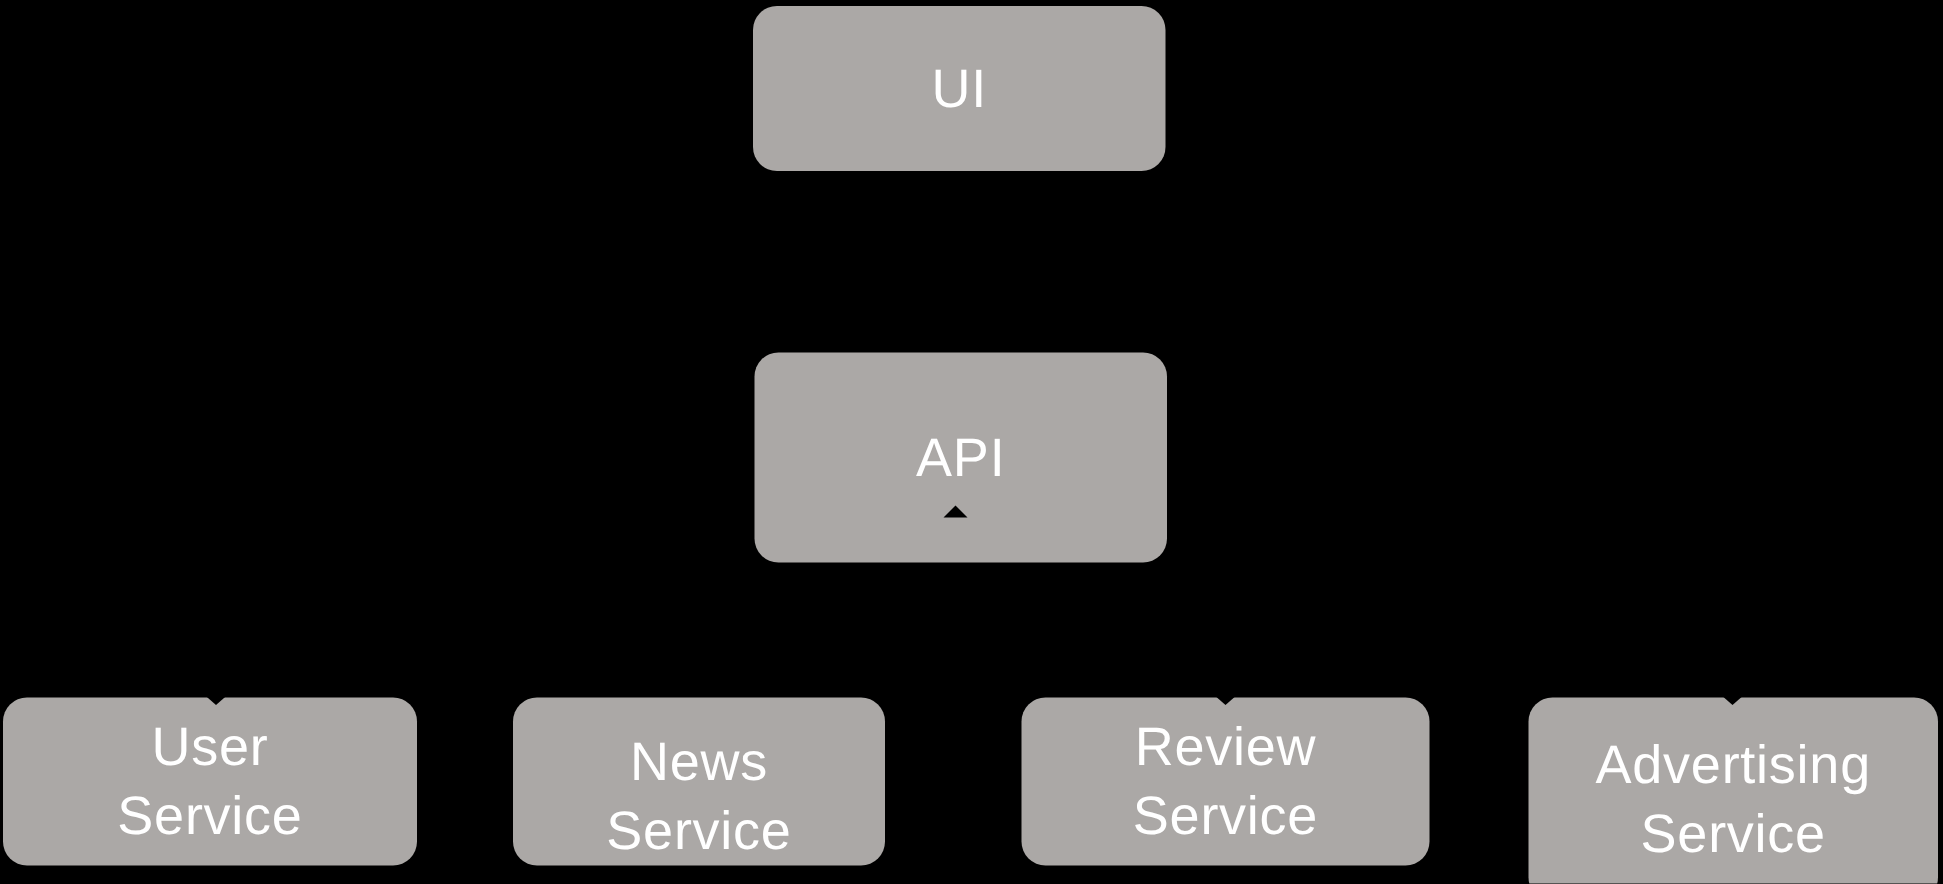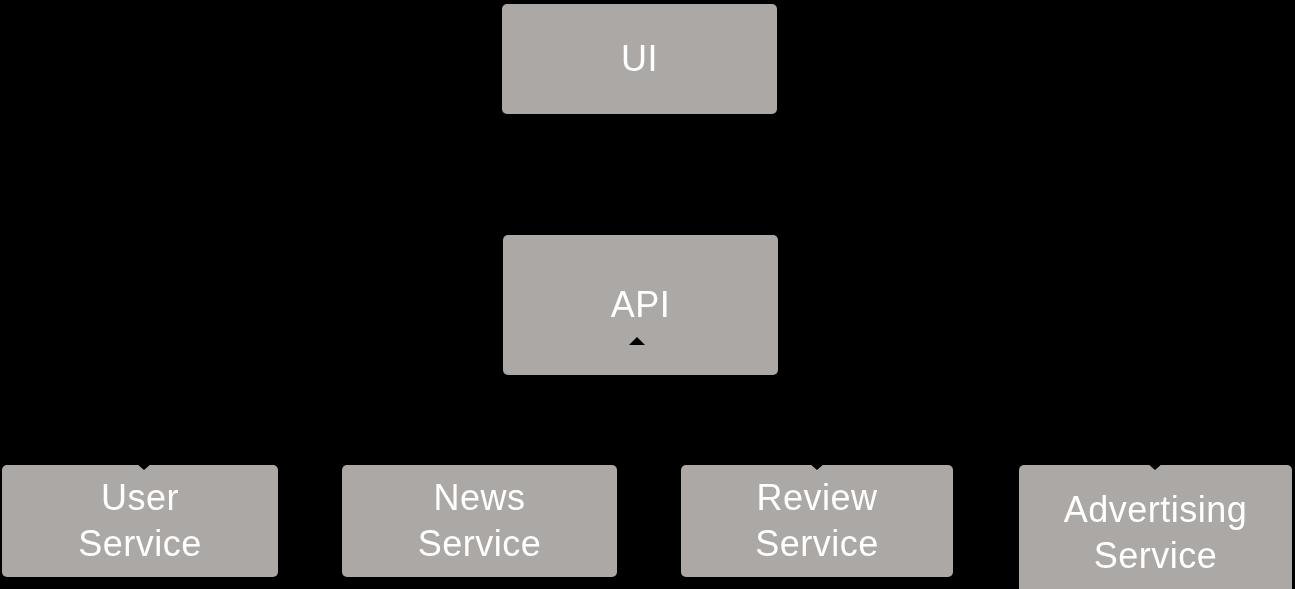--- a/index.html
+++ b/index.html
@@ -19,36 +19,36 @@
     position:absolute;left:0;top:0;width:1295px;height:589px;
     background:var(--bg);
   }
   .connector-layer{
     position:absolute;left:0;top:0;width:1295px;height:589px;
     pointer-events:none;
   }
   .node{
     position:absolute;
     background:var(--node-fill);
-    border-radius:5px;
+    border-radius:16px;
     color:var(--node-text);
     display:flex;
     flex-direction:column;
     align-items:center;
     justify-content:center;
     text-align:center;
     font-size:36px;
     line-height:46px;
     font-weight:400;
     letter-spacing:0.5px;
   }
   .node-ui        {left:502px; top:4px;   width:275px; height:110px;}
   .node-gateway   {left:503px; top:235px; width:275px; height:140px;}
   .node-user      {left:2px;   top:465px; width:276px; height:112px;}
-  .node-news      {left:342px; top:465px; width:275px; height:112px;}
+  .node-news      {left:342px; top:465px; width:248px; height:112px;justify-content:flex-end;}
   .node-review    {left:681px; top:465px; width:272px; height:112px;}
   .node-adv       {left:1019px;top:465px; width:273px; height:136px;}
 
   
   .arrowhead{
     position:absolute;
     width:0;height:0;
     border-left:8px solid transparent;
     border-right:8px solid transparent;
   }

